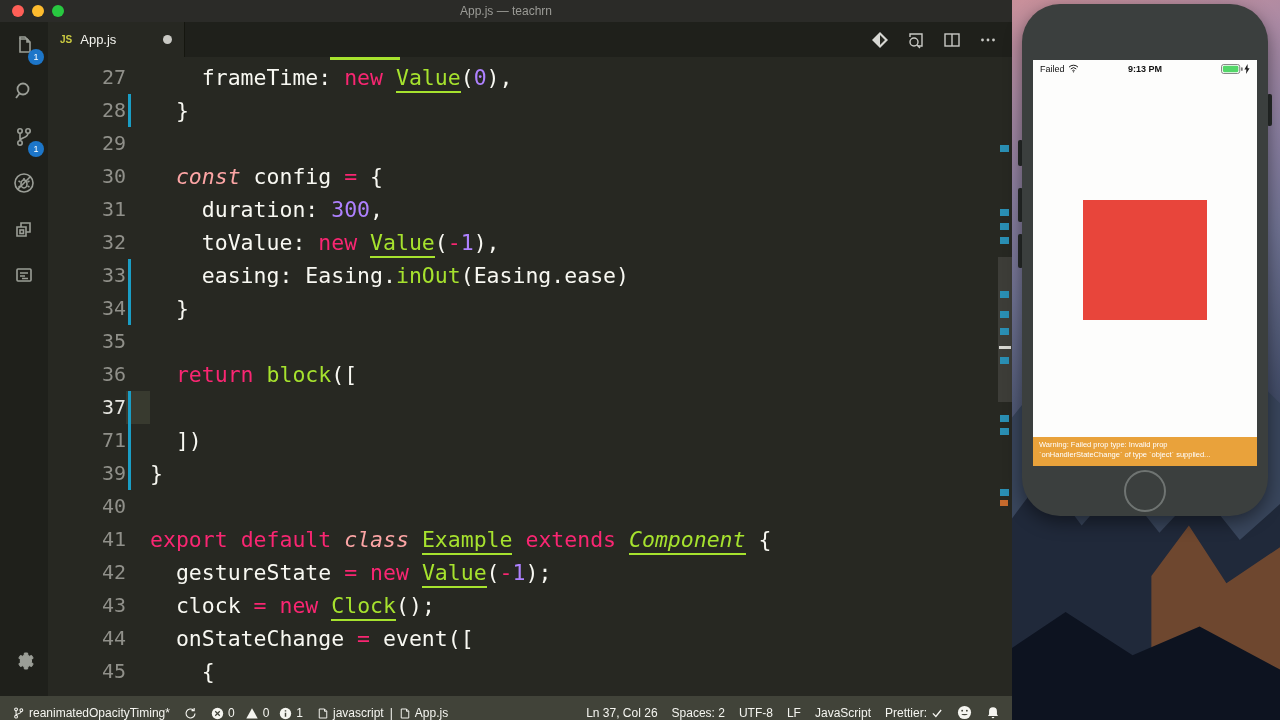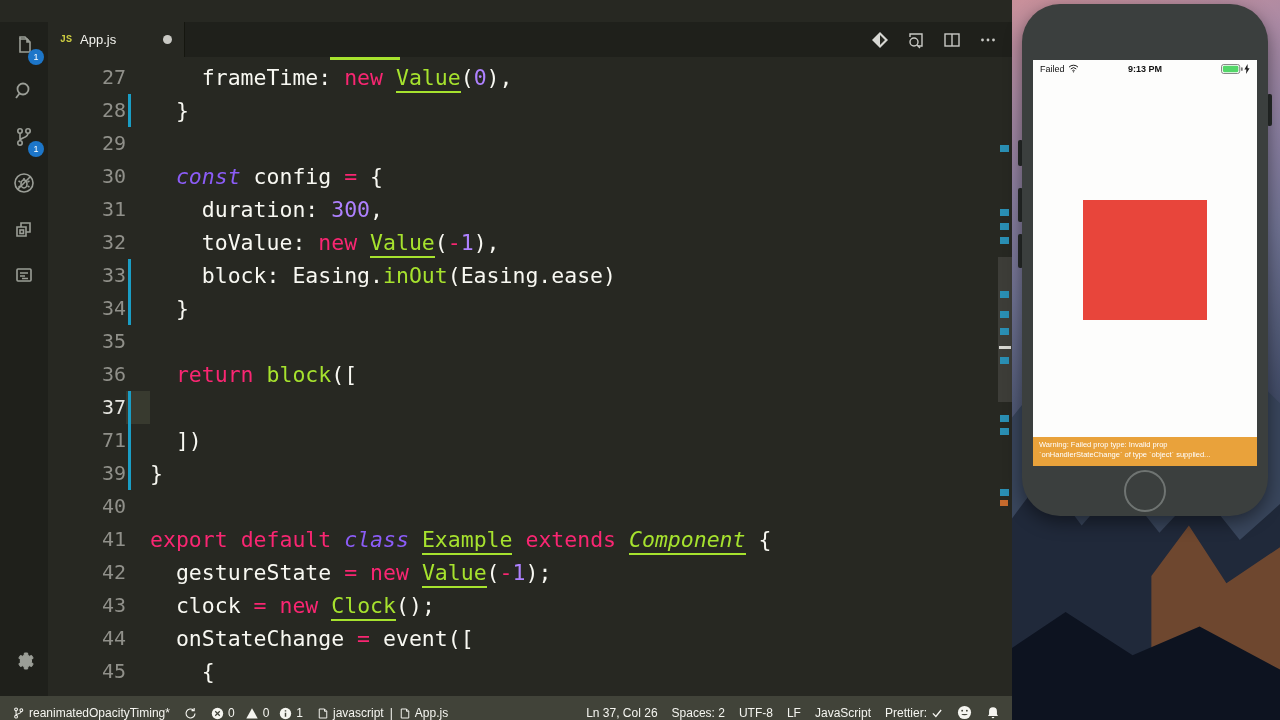--- a/index.html
+++ b/index.html
@@ -24,42 +24,42 @@
   .ab-icon svg { stroke:#9b9e97; }
   .badge { position:absolute; right:4px; bottom:3px; min-width:16px; height:16px; border-radius:9px;
     background:#1d76c9; color:#fff; font-size:9px; display:flex; align-items:center;
     justify-content:center; padding:0 3px; }
   .ab-gear { margin-top:auto; margin-bottom:12px; }
 
   .tabbar { position:absolute; left:48px; top:22px; width:964px; height:35px; background:#1f201b;
     display:flex; align-items:stretch; }
   .tab { display:flex; align-items:center; gap:8px; padding:0 12px; width:137px; background:#272822;
     border-right:1px solid #15160f; }
-  .js-badge { color:#cbcb41; font-weight:bold; font-size:10px; font-family:Liberation Mono, monospace; }
+  .js-badge { color:#cbcb41; font-weight:bold; font-size:10px; font-family:Liberation Sans, sans-serif; }
   .tab-label { color:#f4f4ef; font-size:13px; }
   .dirty-dot { width:9px; height:9px; border-radius:50%; background:#c9c9c4; margin-left:auto; }
   .editor-actions { margin-left:auto; display:flex; align-items:center; gap:16px; padding-right:14px; }
   .editor-actions svg { display:block; }
 
   
   .editor { position:absolute; left:48px; top:57px; width:964px; height:639px; background:#272822;
     overflow:hidden; }
   .code-lines { padding-top:4px; }
   .cline { display:flex; height:33px; line-height:33px;
     font-family:"DejaVu Sans Mono", monospace; font-size:21.5px; white-space:pre; }
   .lnum { width:78px; flex:none; text-align:right; color:#90908a; font-size:20px; }
   .cline.cur .lnum { color:#e6e6e1; }
   .lmod { width:24px; flex:none; position:relative; }
   .mbar { position:absolute; left:2px; top:0; bottom:0; width:3px; background:#1a9dc4; }
   .lcode { flex:1; color:#f8f8f2; }
   .cline.cur .lmod, .cline.cur .lcode { background:#383a2f; }
   .tf { color:#f8f8f2; }
   .tk { color:#f92672; }
   .to { color:#f92672; }
-  .ti { color:#8b5cf6; font-style:italic; }
+  .ti { color:#fca5a5; font-style:italic; }
   .tg { color:#a6e22e; }
   .tgi { color:#a6e22e; font-style:italic; }
   .tn { color:#ae81ff; }
   .tu { border-bottom:2px solid #a6e22e; padding-bottom:1px; }
   .tbr { outline:1px solid #96937c; outline-offset:-2px; }
   .cursor { display:inline-block; width:2px; height:24px; background:#f8f8f0; vertical-align:-5px; }
   .topline-frag { position:absolute; left:282px; top:0; width:70px; height:3px; background:#a6e22e; }
 
   
   .overview { position:absolute; right:0; top:0; width:14px; height:639px; }
@@ -101,20 +101,28 @@
   .home-btn { position:absolute; left:102px; top:466px; width:42px; height:42px; border-radius:50%;
     border:2px solid #6f7472; }
 </style>
 </head>
 <body>
 
 <div class="stage">
 
   <div class="vscode">
 
+    <div class="titlebar">
+      <div class="lights">
+        <div class="light" style="background:#ff5f57"></div>
+        <div class="light" style="background:#febc2e"></div>
+        <div class="light" style="background:#28c840"></div>
+      </div>
+      <div class="titlebar-title">App.js — teachrn</div>
+    </div>
 
     <div class="activitybar">
       <div class="ab-icon">
         <svg width="24" height="24" viewBox="0 0 24 24" fill="none" stroke-width="1.6">
           <path d="M8 6 h7 l3 3 v10 h-10 z"></path>
             <path d="M8 6 v-2 h5 l3 3 v2"></path>
             <path d="M15 6 v3 h3"></path>
         </svg>
         <div class="badge">1</div>
       </div>
@@ -192,21 +200,21 @@
 
     <div class="editor">
       <div class="topline-frag"></div>
       <div class="code-lines">
           <div class="cline"><span class="lnum">27</span><span class="lmod"></span><span class="lcode"><span class="tf">    frameTime: </span><span class="tk">new</span><span class="tf"> </span><span class="tg tu">Value</span><span class="tf">(</span><span class="tn">0</span><span class="tf">),</span></span></div>
           <div class="cline"><span class="lnum">28</span><span class="lmod"><i class="mbar"></i></span><span class="lcode"><span class="tf">  }</span></span></div>
           <div class="cline"><span class="lnum">29</span><span class="lmod"></span><span class="lcode"></span></div>
           <div class="cline"><span class="lnum">30</span><span class="lmod"></span><span class="lcode"><span class="tf">  </span><span class="ti">const</span><span class="tf"> config </span><span class="to">=</span><span class="tf"> {</span></span></div>
           <div class="cline"><span class="lnum">31</span><span class="lmod"></span><span class="lcode"><span class="tf">    duration: </span><span class="tn">300</span><span class="tf">,</span></span></div>
           <div class="cline"><span class="lnum">32</span><span class="lmod"></span><span class="lcode"><span class="tf">    toValue: </span><span class="tk">new</span><span class="tf"> </span><span class="tg tu">Value</span><span class="tf">(</span><span class="to">-</span><span class="tn">1</span><span class="tf">),</span></span></div>
-          <div class="cline"><span class="lnum">33</span><span class="lmod"><i class="mbar"></i></span><span class="lcode"><span class="tf">    block: Easing.</span><span class="tg">inOut</span><span class="tf">(Easing.ease)</span></span></div>
+          <div class="cline"><span class="lnum">33</span><span class="lmod"><i class="mbar"></i></span><span class="lcode"><span class="tf">    easing: Easing.</span><span class="tg">inOut</span><span class="tf">(Easing.ease)</span></span></div>
           <div class="cline"><span class="lnum">34</span><span class="lmod"><i class="mbar"></i></span><span class="lcode"><span class="tf">  }</span></span></div>
           <div class="cline"><span class="lnum">35</span><span class="lmod"></span><span class="lcode"></span></div>
           <div class="cline"><span class="lnum">36</span><span class="lmod"></span><span class="lcode"><span class="tf">  </span><span class="tk">return</span><span class="tf"> </span><span class="tg">block</span><span class="tf">([</span></span></div>
           <div class="cline cur"><span class="lnum">37</span><span class="lmod"><i class="mbar"></i></span></div>
           <div class="cline"><span class="lnum">71</span><span class="lmod"><i class="mbar"></i></span><span class="lcode"><span class="tf">  ])</span></span></div>
           <div class="cline"><span class="lnum">39</span><span class="lmod"><i class="mbar"></i></span><span class="lcode"><span class="tf">}</span></span></div>
           <div class="cline"><span class="lnum">40</span><span class="lmod"></span><span class="lcode"></span></div>
           <div class="cline"><span class="lnum">41</span><span class="lmod"></span><span class="lcode"><span class="tk">export</span><span class="tf"> </span><span class="tk">default</span><span class="tf"> </span><span class="ti">class</span><span class="tf"> </span><span class="tg tu">Example</span><span class="tf"> </span><span class="tk">extends</span><span class="tf"> </span><span class="tgi tu">Component</span><span class="tf"> {</span></span></div>
           <div class="cline"><span class="lnum">42</span><span class="lmod"></span><span class="lcode"><span class="tf">  gestureState </span><span class="to">=</span><span class="tf"> </span><span class="tk">new</span><span class="tf"> </span><span class="tg tu">Value</span><span class="tf">(</span><span class="to">-</span><span class="tn">1</span><span class="tf">);</span></span></div>
           <div class="cline"><span class="lnum">43</span><span class="lmod"></span><span class="lcode"><span class="tf">  clock </span><span class="to">=</span><span class="tf"> </span><span class="tk">new</span><span class="tf"> </span><span class="tg tu">Clock</span><span class="tf">();</span></span></div>

